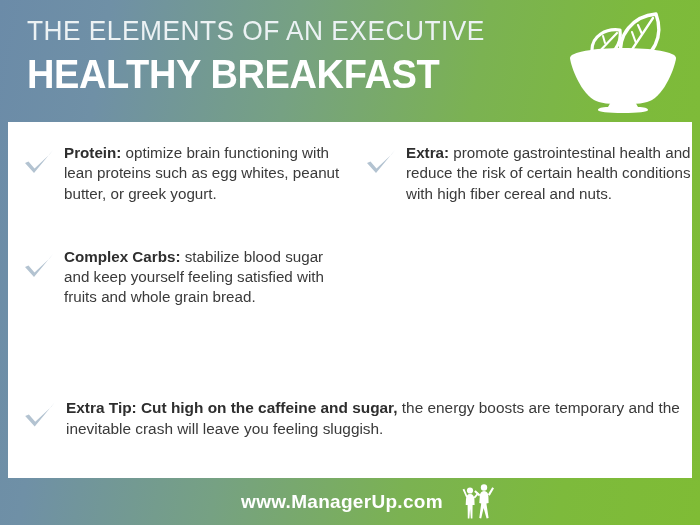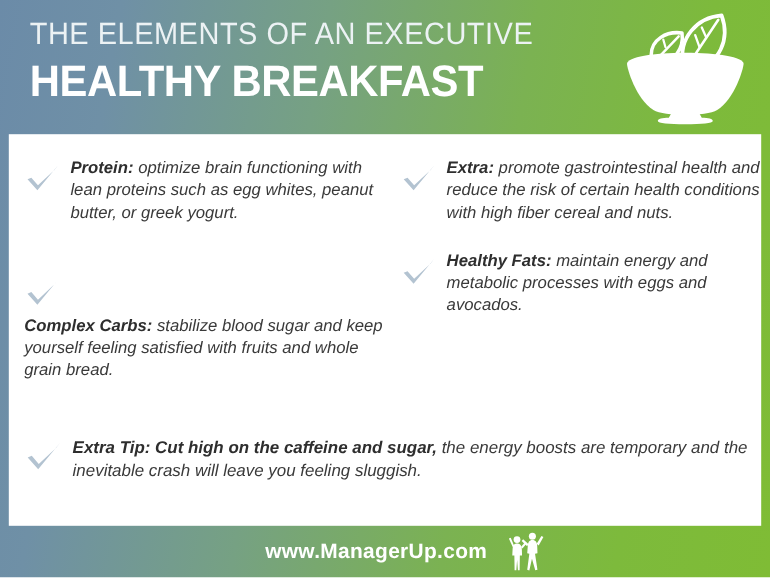--- a/index.html
+++ b/index.html
@@ -74,21 +74,20 @@
 
   
   .panel {
     position: absolute;
     left: 8px;
     top: 122px;
     width: 684px;
     height: 356px;
     background: #ffffff;
     box-sizing: border-box;
-    font-style: italic;
   }
 
   .columns {
     position: absolute;
     left: 0;
     top: 0;
     width: 684px;
     display: flex;
   }
 
@@ -121,21 +120,21 @@
 
   .tip-body .lead {
     font-weight: 700;
     color: #2e2e2e;
   }
 
   .row-1 { margin-top: 18px; }
   .row-2 { margin-top: 32px; }
 
   .col-left .row-1  { margin-top: 18px; }
-  .col-left .row-2  { margin-top: 40px; flex-direction: column; }
+  .col-left .row-2  { margin-top: 40px; }
   .col-right .row-1 { margin-top: 18px; }
   .col-right .row-2 { margin-top: 21px; }
 
   
   .extra-tip {
     position: absolute;
     left: 14px;
     top: 272px;
     width: 660px;
     display: flex;
@@ -243,28 +242,20 @@
 
         <div class="tip-item row-1">
           <span class="check">
             <svg viewBox="0 0 34 34" width="34" height="34" aria-hidden="true">
               <path d="M3 17 L12 27 L31 4 L27.5 8.5 L12.5 22.5 L6.5 15.5 Z" fill="#b3c3d1"></path>
             </svg>
           </span>
           <span class="tip-body"><span class="lead">Extra:</span><span> promote gastrointestinal health and reduce the risk of certain health conditions with high fiber cereal and nuts.</span></span>
         </div>
 
-        <div class="tip-item row-2">
-          <span class="check">
-            <svg viewBox="0 0 34 34" width="34" height="34" aria-hidden="true">
-              <path d="M3 17 L12 27 L31 4 L27.5 8.5 L12.5 22.5 L6.5 15.5 Z" fill="#b3c3d1"></path>
-            </svg>
-          </span>
-          <span class="tip-body"><span class="lead">Healthy Fats:</span><span> maintain energy and metabolic processes with eggs and avocados.</span></span>
-        </div>
 
       </div>
     </div>
 
     <div class="extra-tip">
       <span class="check">
         <svg viewBox="0 0 34 34" width="36" height="36" aria-hidden="true">
           <path d="M3 17 L12 27 L31 4 L27.5 8.5 L12.5 22.5 L6.5 15.5 Z" fill="#b3c3d1"></path>
         </svg>
       </span>

